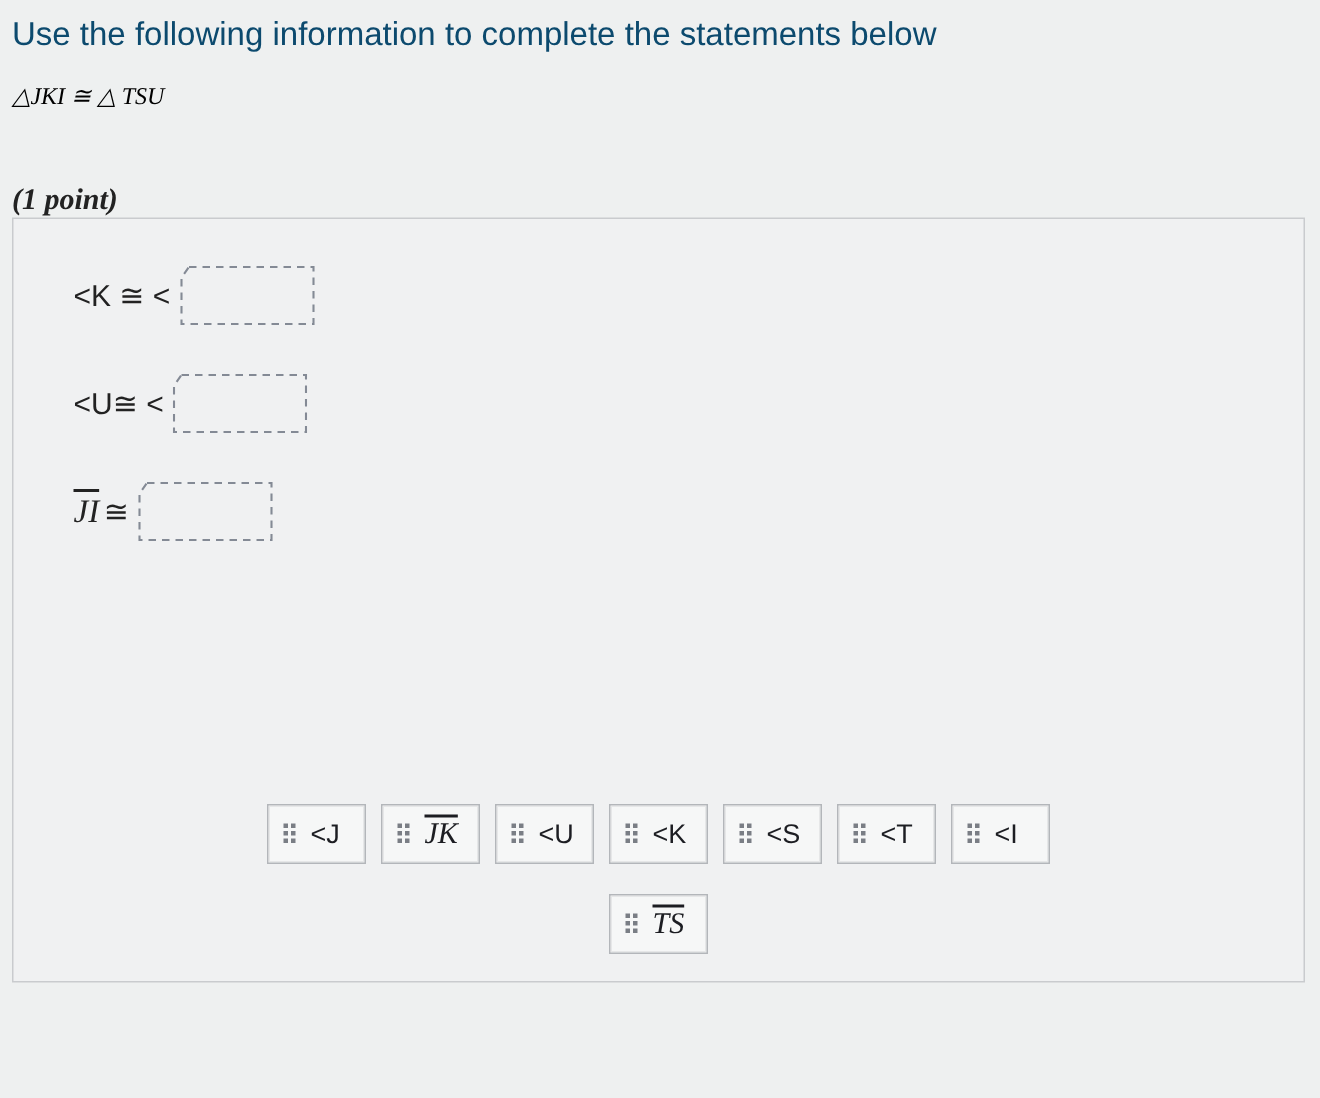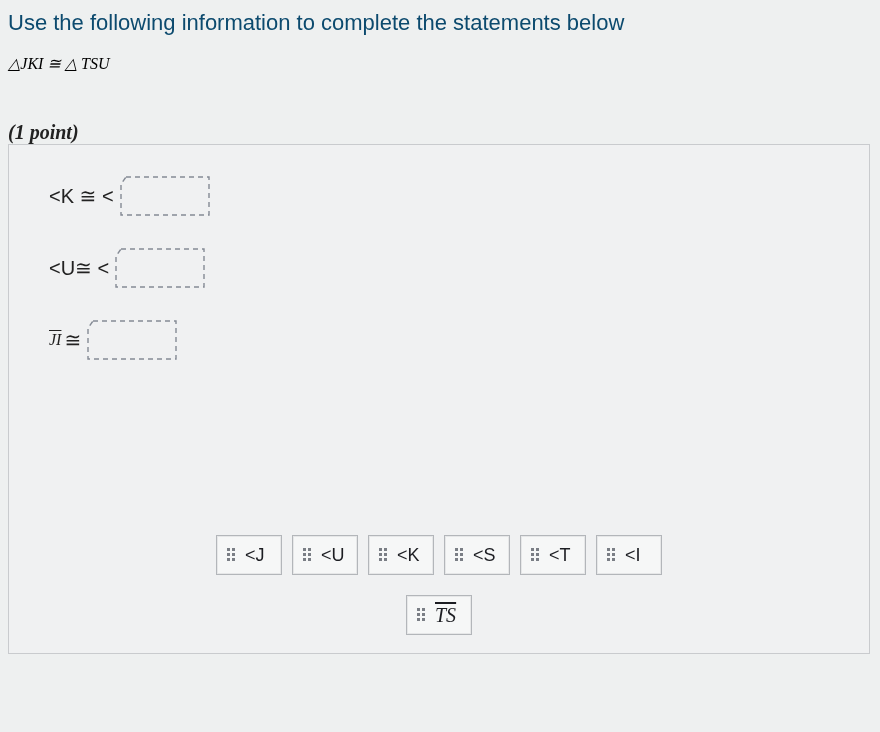--- a/index.html
+++ b/index.html
@@ -51,21 +51,21 @@
     color: #222;
     font-family: Arial, sans-serif;
     display: inline-flex;
     align-items: center;
     gap: 3px;
   }
   .stmt-label .seg {
     font-family: "Times New Roman", Times, serif;
     font-style: italic;
     text-decoration: overline;
-    font-size: 16px;
+    font-size: 22px;
   }
   .drop-target {
     display: inline-block;
     width: 90px;
     height: 40px;
     margin-left: 6px;
     position: relative;
   }
   .drop-target svg { width: 100%; height: 100%; }
   .dashline { stroke: #848a95; stroke-width: 1.4; stroke-dasharray: 5 4; fill: none; }
@@ -167,20 +167,31 @@
       </div>
       <div class="tile">
         <span class="grip">
           <span></span>
           <span></span>
           <span></span>
           <span></span>
           <span></span>
           <span></span>
         </span>
+        <span class="tile-label"><span class="seg">JK</span></span>
+      </div>
+      <div class="tile">
+        <span class="grip">
+          <span></span>
+          <span></span>
+          <span></span>
+          <span></span>
+          <span></span>
+          <span></span>
+        </span>
         <span class="tile-label">&lt;U</span>
       </div>
       <div class="tile">
         <span class="grip">
           <span></span>
           <span></span>
           <span></span>
           <span></span>
           <span></span>
           <span></span>

